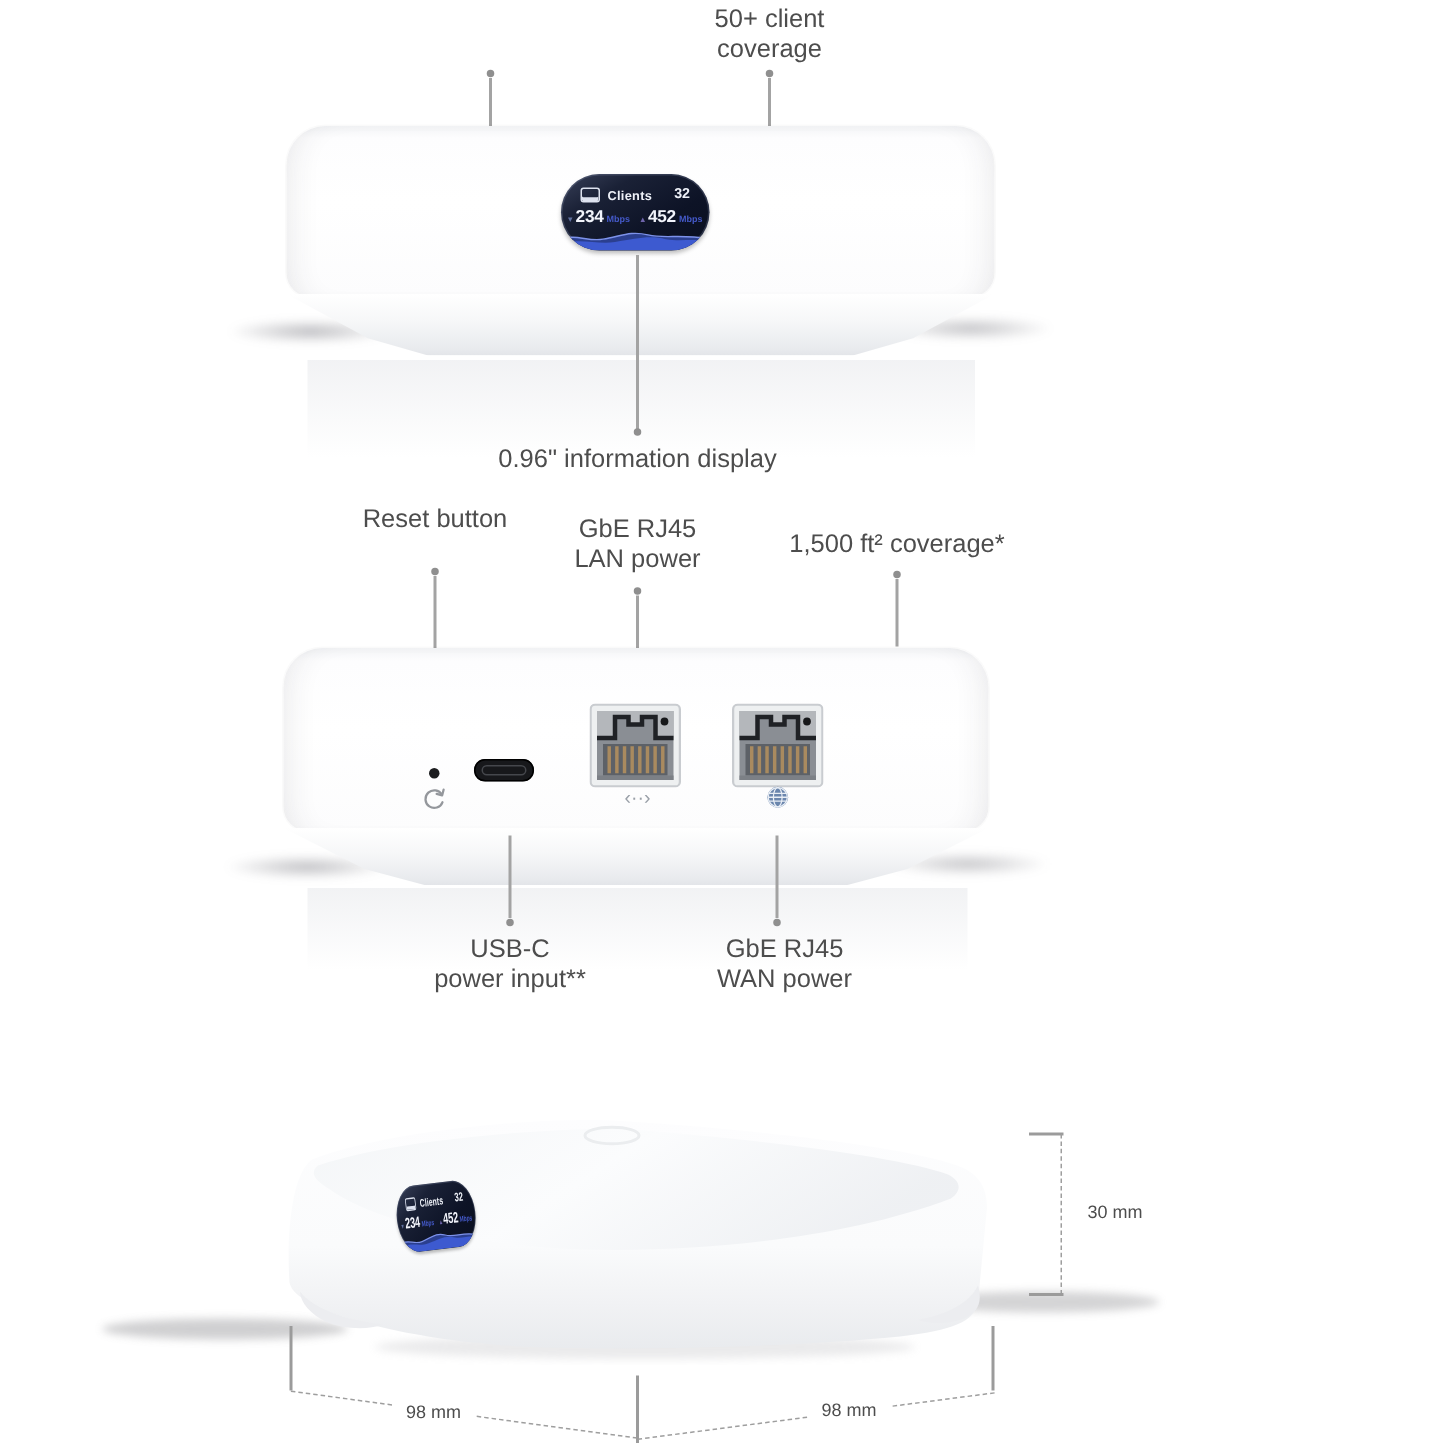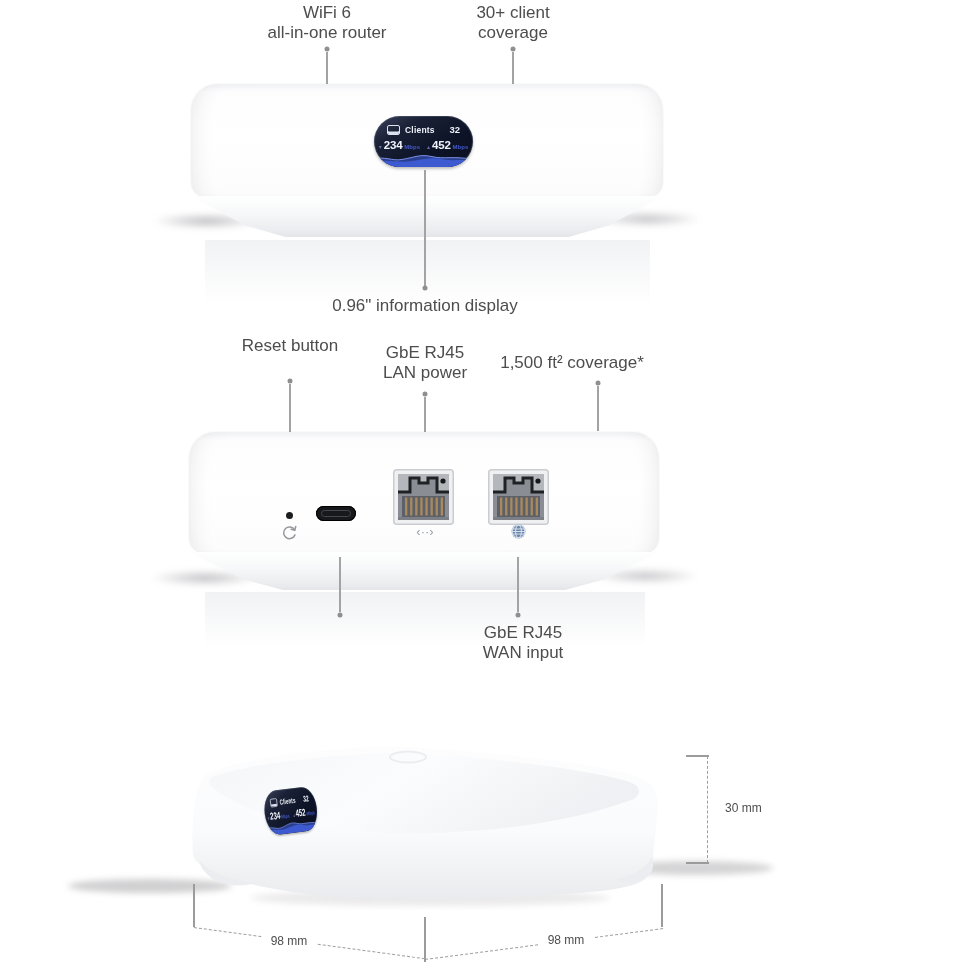--- a/index.html
+++ b/index.html
@@ -58,26 +58,22 @@
     border:1px solid #45474c;display:block;}
   .port-svg,.icon-svg{position:absolute;}
   .lan-glyph{position:absolute;transform:translateX(-50%);font-size:13px;color:#9aa0a8;
     letter-spacing:0;}
 </style>
 </head>
 <body>
 
 <div id="stage">
 
-  <div class="lbl" style="left:327px;top:3px;">
-    <span>WiFi 6</span>
-    <span>all-in-one router</span>
-  </div>
   <div class="lbl" style="left:513px;top:3px;">
-    <span>30+ client</span>
+    <span>50+ client</span>
     <span>coverage</span>
   </div>
   <div class="dot" style="left:327px;top:49px;"></div>
   <div class="vline" style="left:326.3px;top:52px;height:34px;"></div>
   <div class="dot" style="left:513px;top:49px;"></div>
   <div class="vline" style="left:512.3px;top:52px;height:34px;"></div>
 
   <div class="wisp" style="left:152px;top:213px;width:110px;height:16px;background:radial-gradient(closest-side,rgba(80,80,90,.38),rgba(80,80,90,0));"></div>
   <div class="wisp" style="left:592px;top:211px;width:110px;height:16px;background:radial-gradient(closest-side,rgba(80,80,90,.34),rgba(80,80,90,0));"></div>
   <div class="dev-body" style="left:191px;top:84px;width:472px;height:114px;"></div>
@@ -111,21 +107,21 @@
     <span>0.96" information display</span>
   </div>
 
   <div class="lbl" style="left:290px;top:336px;">
     <span>Reset button</span>
   </div>
   <div class="lbl" style="left:425px;top:343px;">
     <span>GbE RJ45</span>
     <span>LAN power</span>
   </div>
-  <div class="lbl" style="left:572px;top:353px;">
+  <div class="lbl" style="left:598px;top:353px;">
     <span>1,500 ft² coverage*</span>
   </div>
   <div class="dot" style="left:290px;top:381px;"></div>
   <div class="vline" style="left:289.3px;top:384px;height:124px;"></div>
   <div class="dot" style="left:425px;top:394px;"></div>
   <div class="vline" style="left:424.3px;top:397px;height:71px;"></div>
   <div class="dot" style="left:598px;top:383px;"></div>
   <div class="vline" style="left:597.3px;top:386px;height:45px;"></div>
 
   <div class="wisp" style="left:150px;top:570px;width:110px;height:16px;background:radial-gradient(closest-side,rgba(80,80,90,.36),rgba(80,80,90,0));"></div>
@@ -190,23 +186,27 @@
       <circle cx="8" cy="8" r="6.8"></circle>
       <ellipse cx="8" cy="8" rx="3.1" ry="6.8"></ellipse>
       <path d="M1.4,5.3 H14.6 M1.2,8 H14.8 M1.4,10.7 H14.6"></path>
     </g>
   </svg>
 
   <div class="vline" style="left:339.3px;top:557px;height:55px;"></div>
   <div class="dot" style="left:340px;top:615px;"></div>
   <div class="vline" style="left:517.3px;top:557px;height:55px;"></div>
   <div class="dot" style="left:518px;top:615px;"></div>
+  <div class="lbl" style="left:340px;top:623px;">
+    <span>USB-C</span>
+    <span>power input**</span>
+  </div>
   <div class="lbl" style="left:523px;top:623px;">
     <span>GbE RJ45</span>
-    <span>WAN input</span>
+    <span>WAN power</span>
   </div>
 
   <svg style="position:absolute;left:40px;top:735px;" width="760" height="175" viewBox="0 0 760 175">
     <defs>
       <linearGradient id="d3body" x1="0" y1="0" x2="0" y2="1">
         <stop offset="0" stop-color="#fdfdfe"></stop>
           <stop offset="0.55" stop-color="#fafbfc"></stop>
         <stop offset="0.8" stop-color="#f1f2f4"></stop>
           <stop offset="1" stop-color="#e9ebee"></stop>
       </linearGradient>

